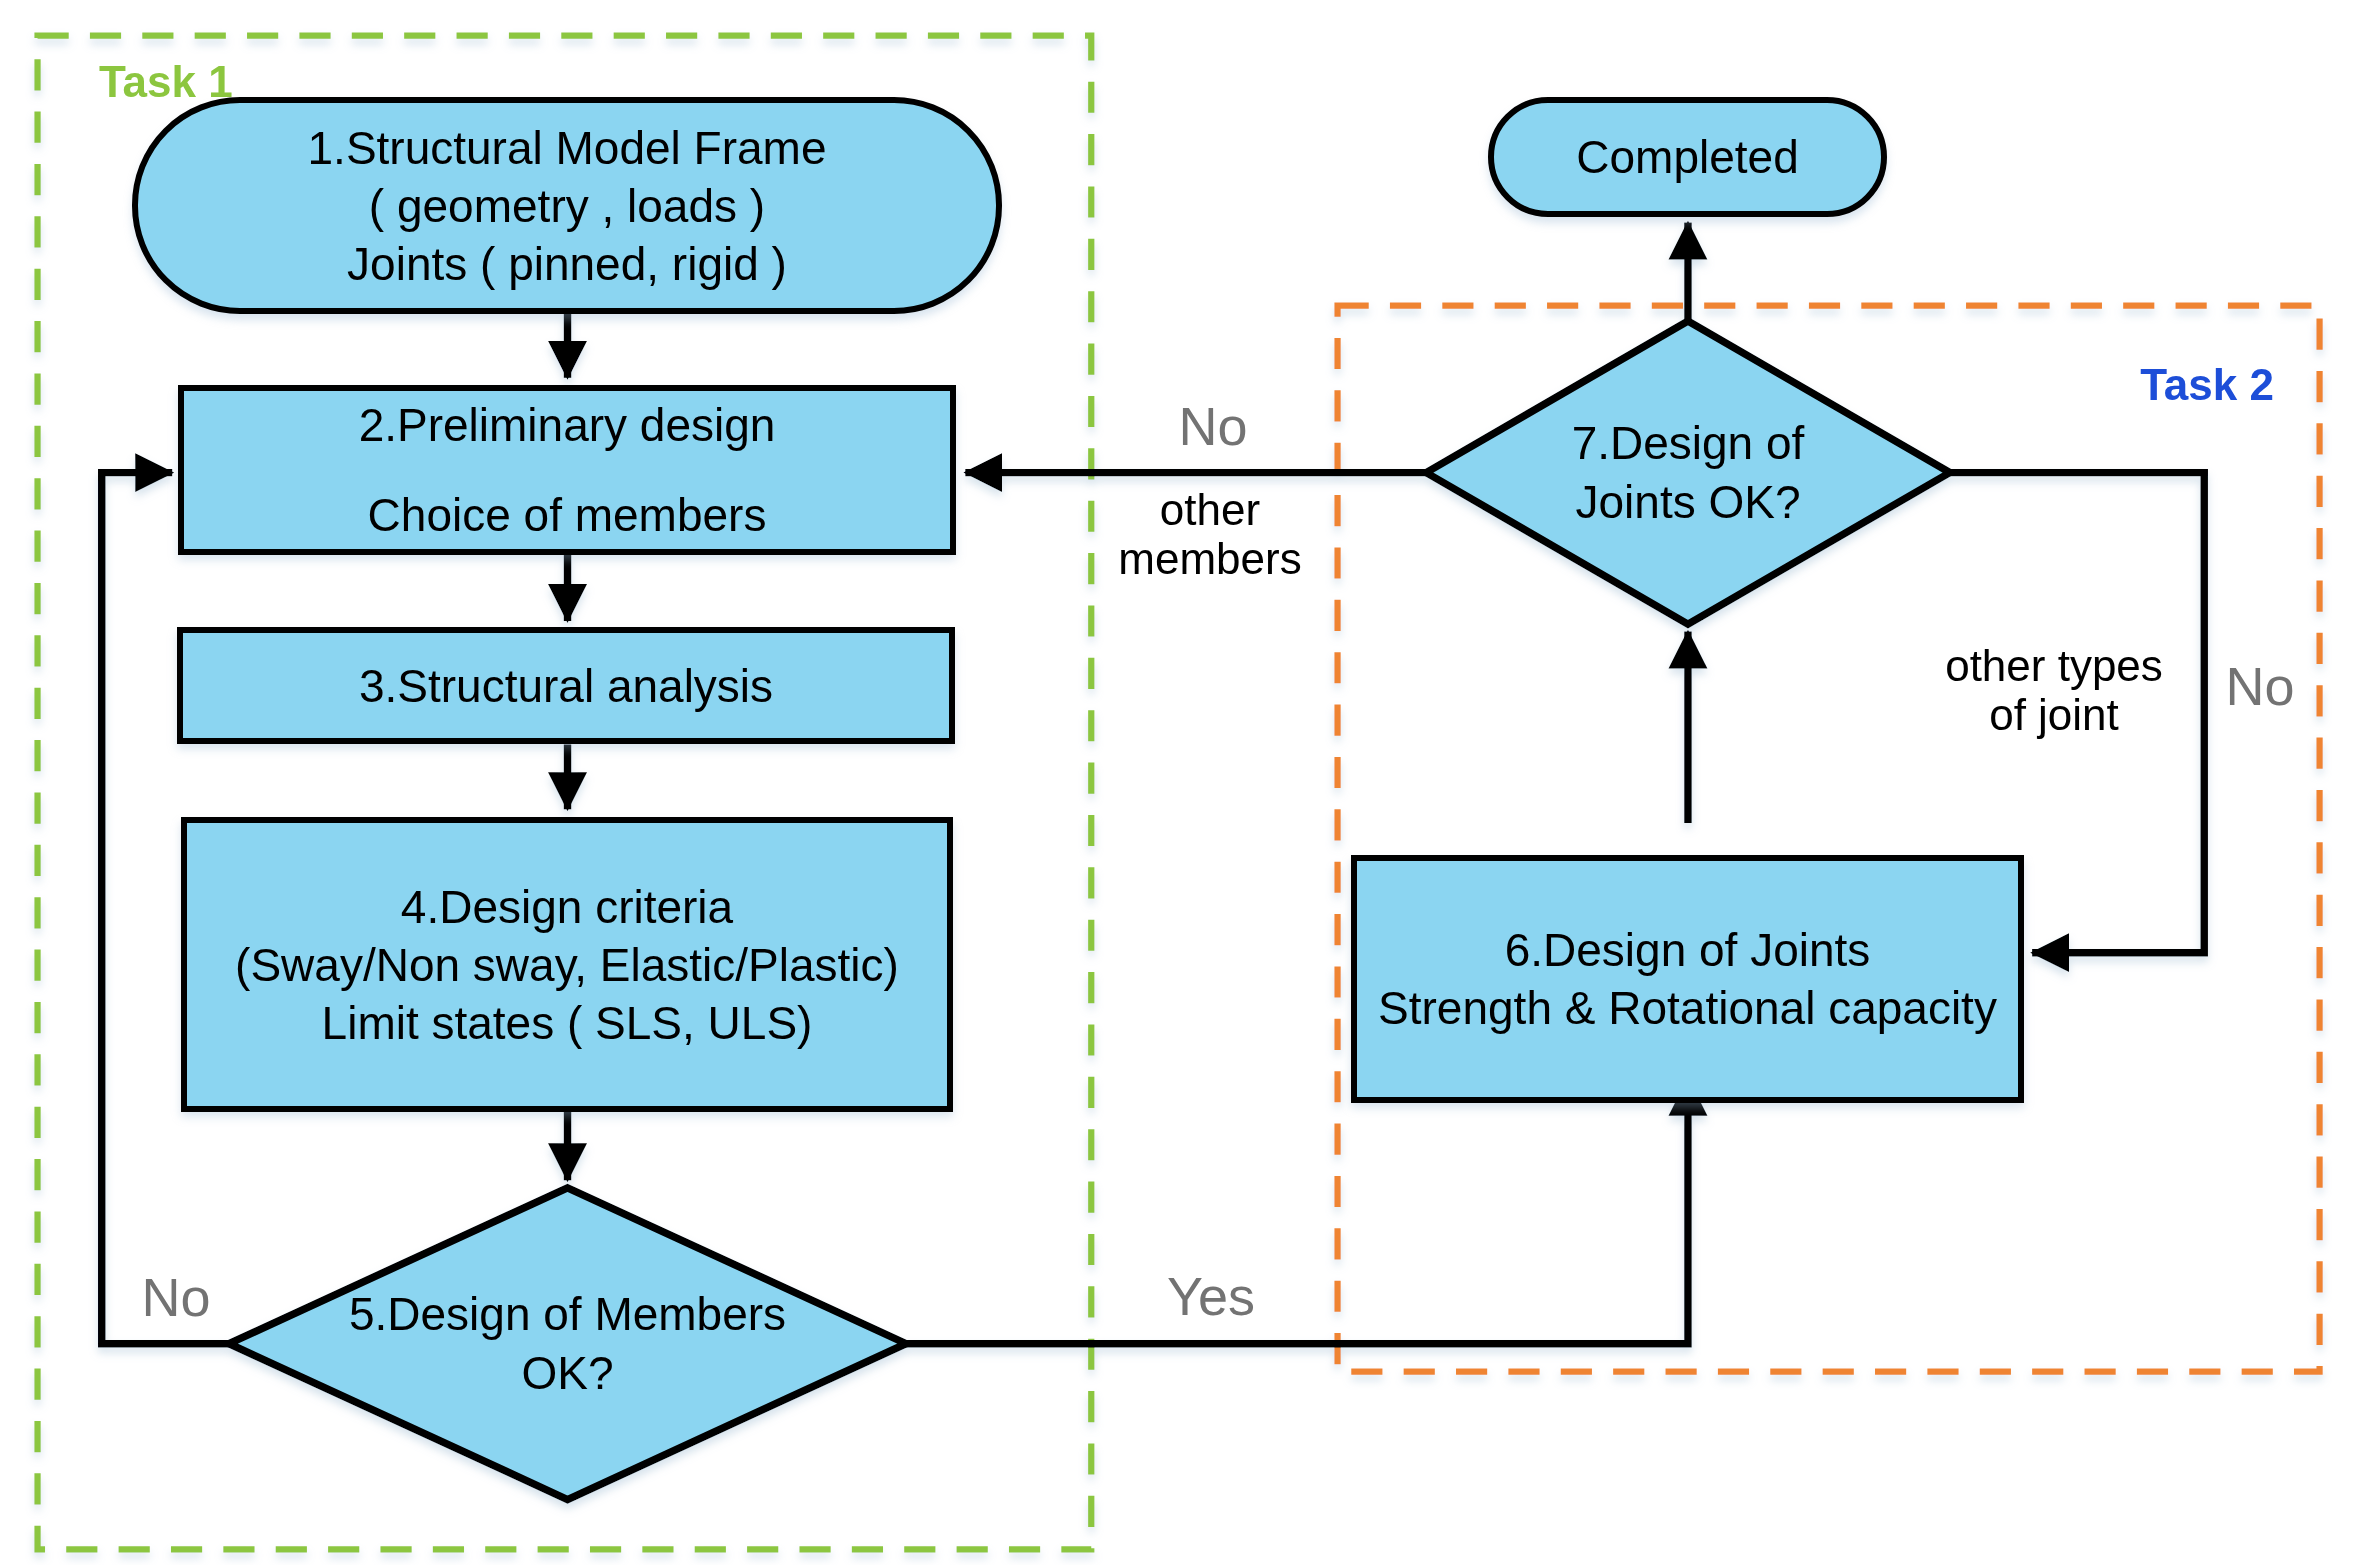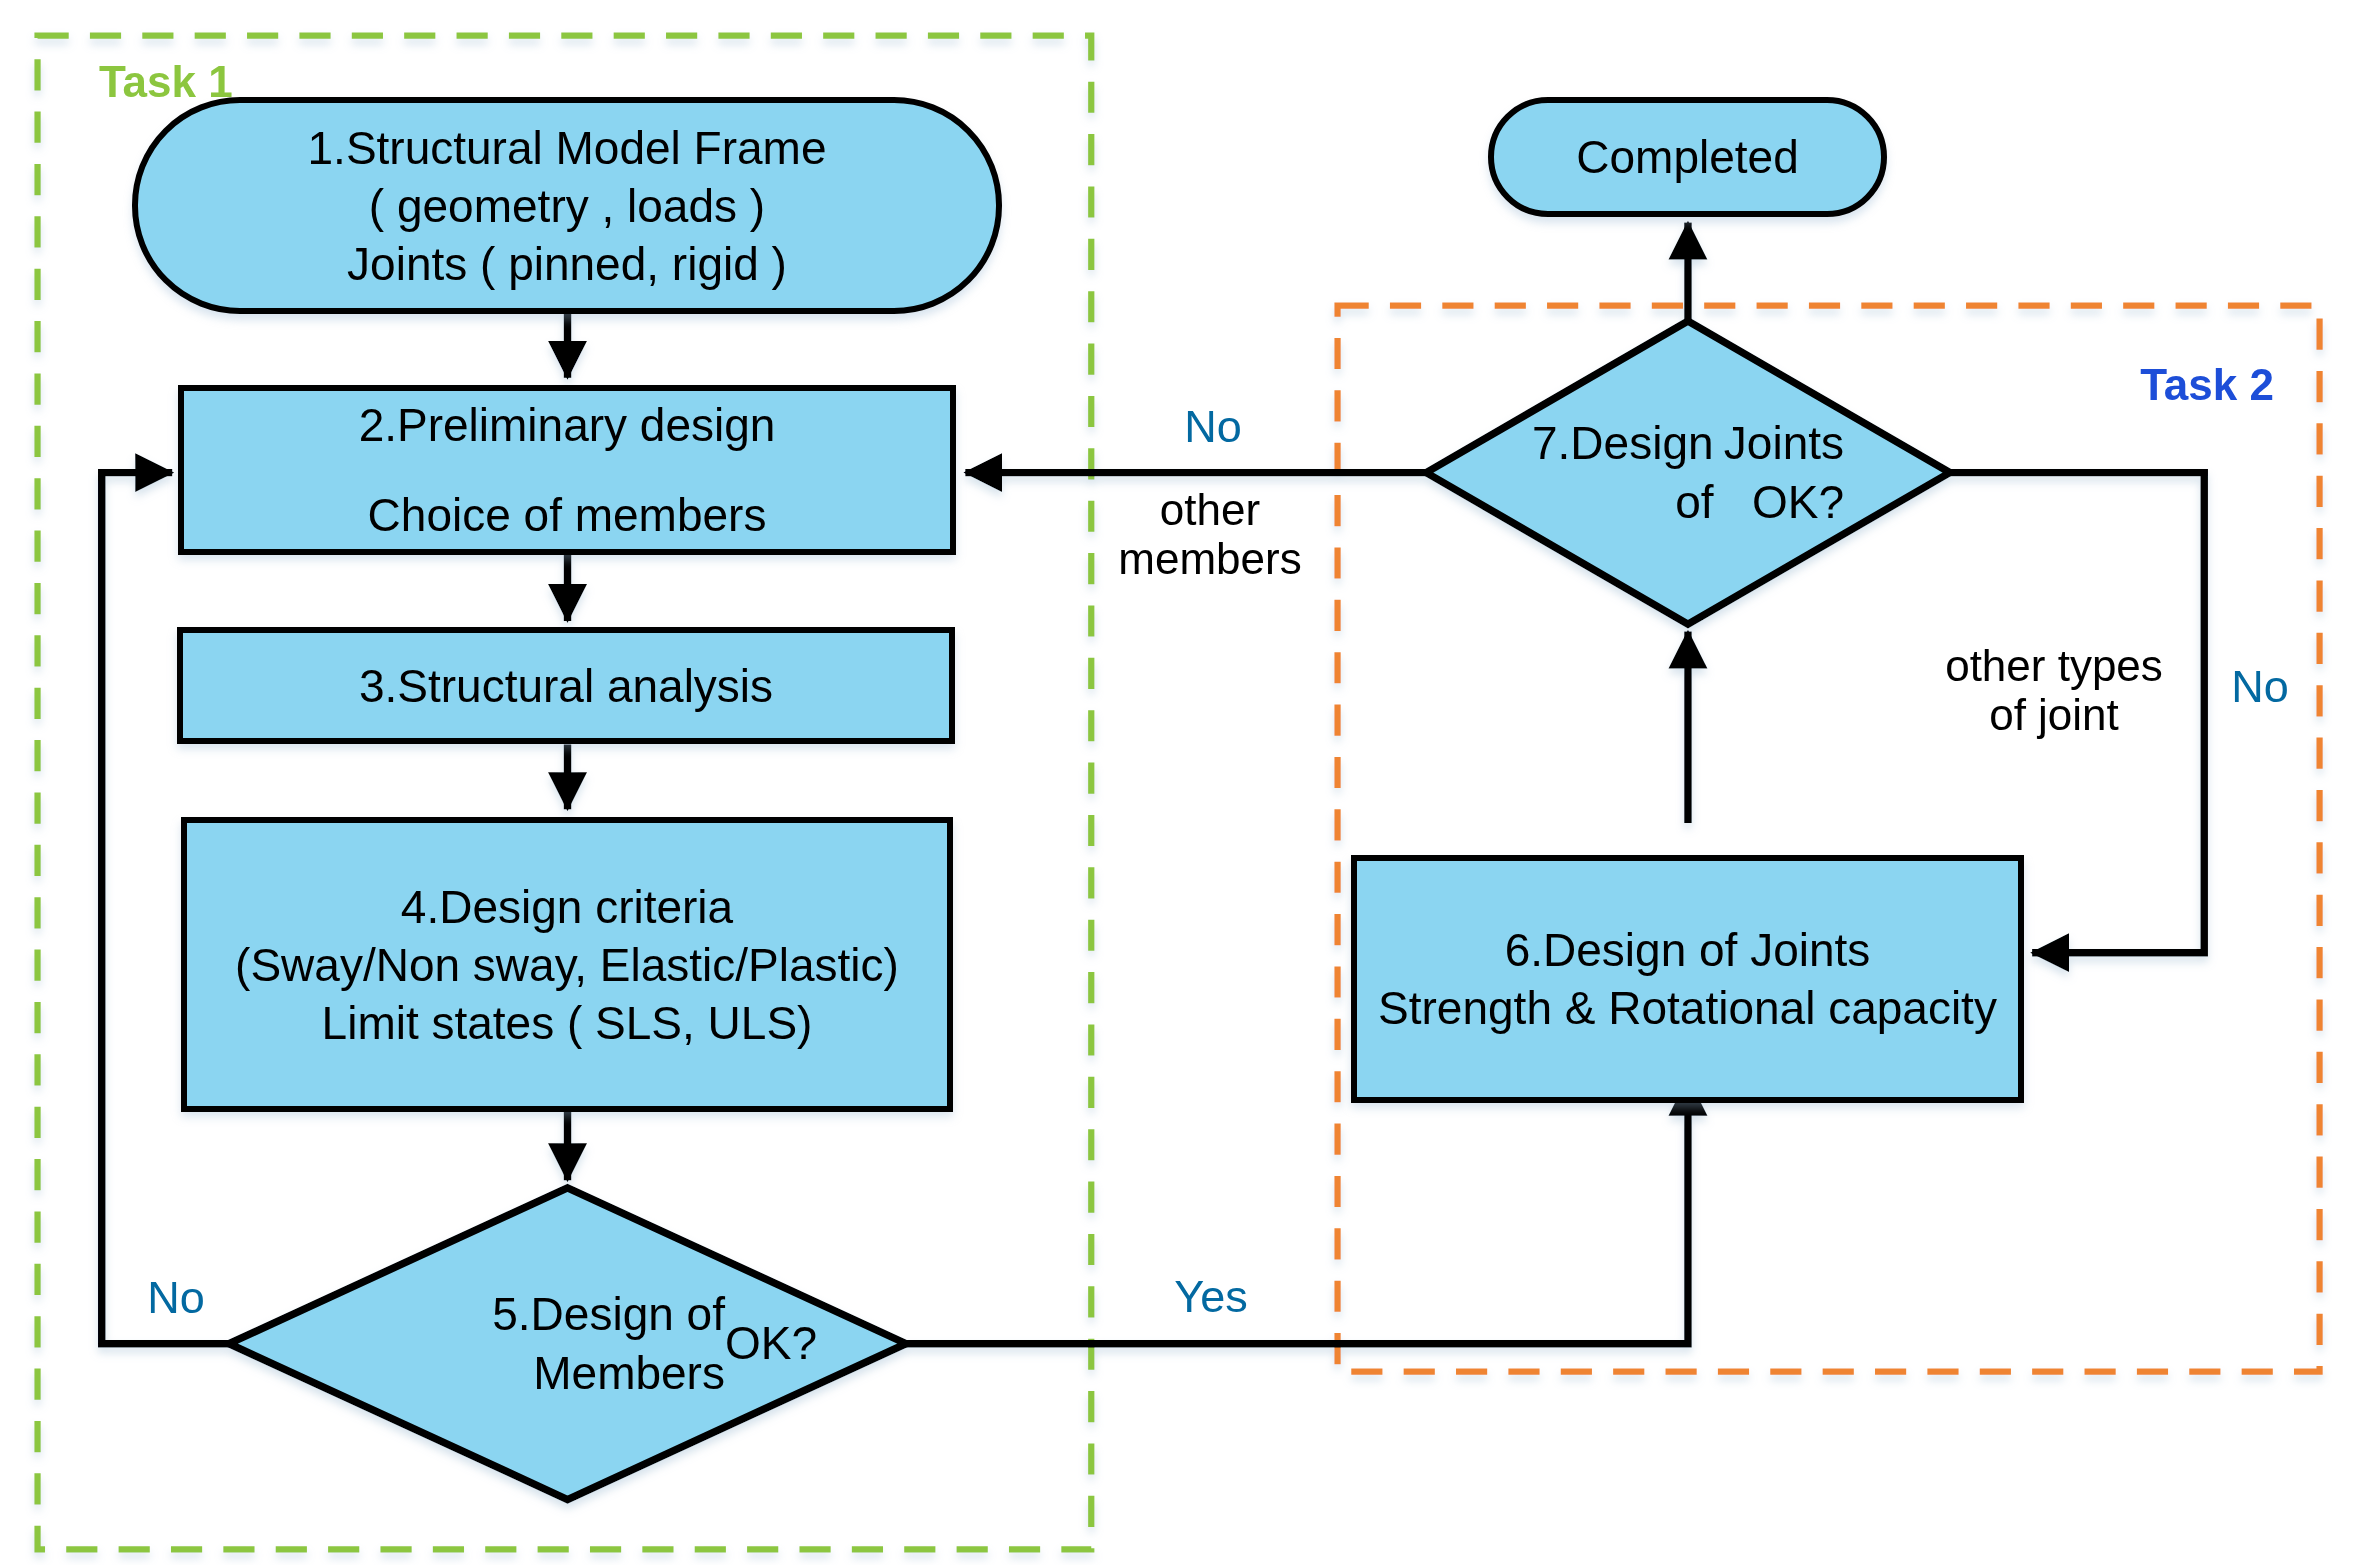--- a/index.html
+++ b/index.html
@@ -24,37 +24,37 @@
     text-align:center;
     font-size:46px;
     line-height:58px;
     box-shadow:0 6.2px 8.7px rgba(150,180,210,0.35);
   }
   .stadium1{border-radius:108px;}
   .stadium2{border-radius:60px;}
   .dtext{
     position:absolute;
     display:flex;
-    flex-direction:row;
+    flex-direction:column;
     align-items:center;
     justify-content:center;
     text-align:right;
     font-size:46px;
     line-height:59px;
     background:transparent;
   }
   .elabel{
     position:absolute;
     transform:translate(-50%,-50%);
     text-align:center;
     font-size:44px;
     line-height:49px;
     white-space:nowrap;
   }
-  .red{color:#0369a1;font-size:45px;}
+  .red{color:#737373;font-size:54px;}
   .tasklabel{
     position:absolute;
     font-size:44px;
     font-weight:bold;
     white-space:nowrap;
     margin-left:25px;
   }
   .t1{color:#8CC63F;}
   .t2{color:#1d4ed8;transform:translate(-50%,-50%);}
 </style>

